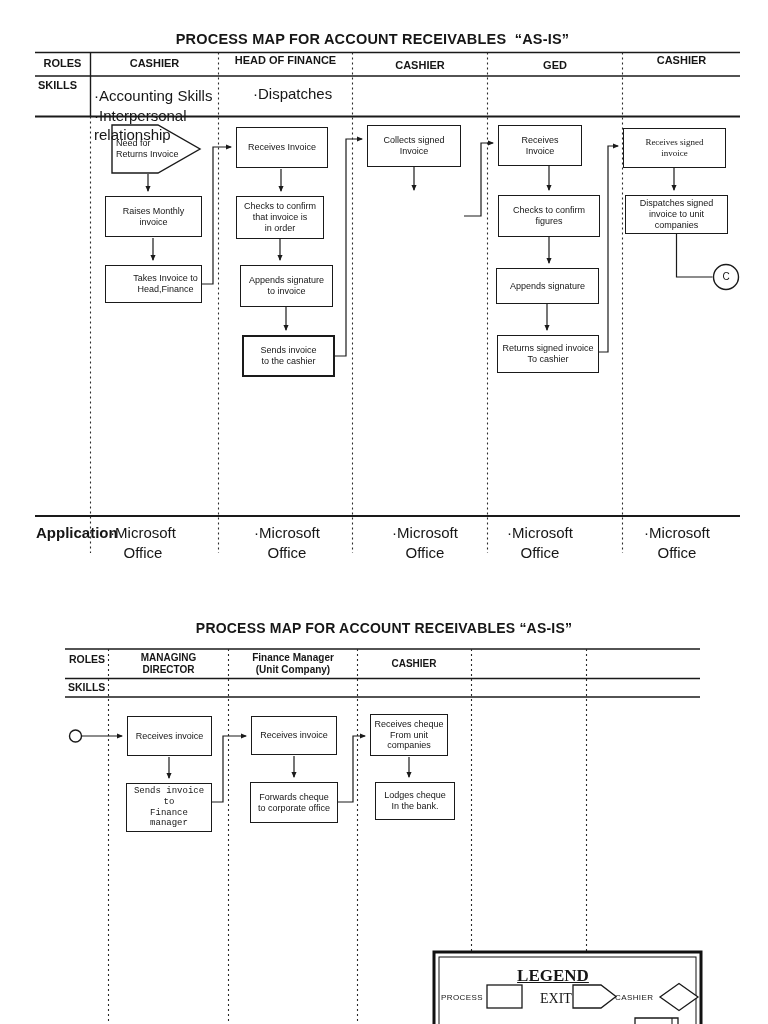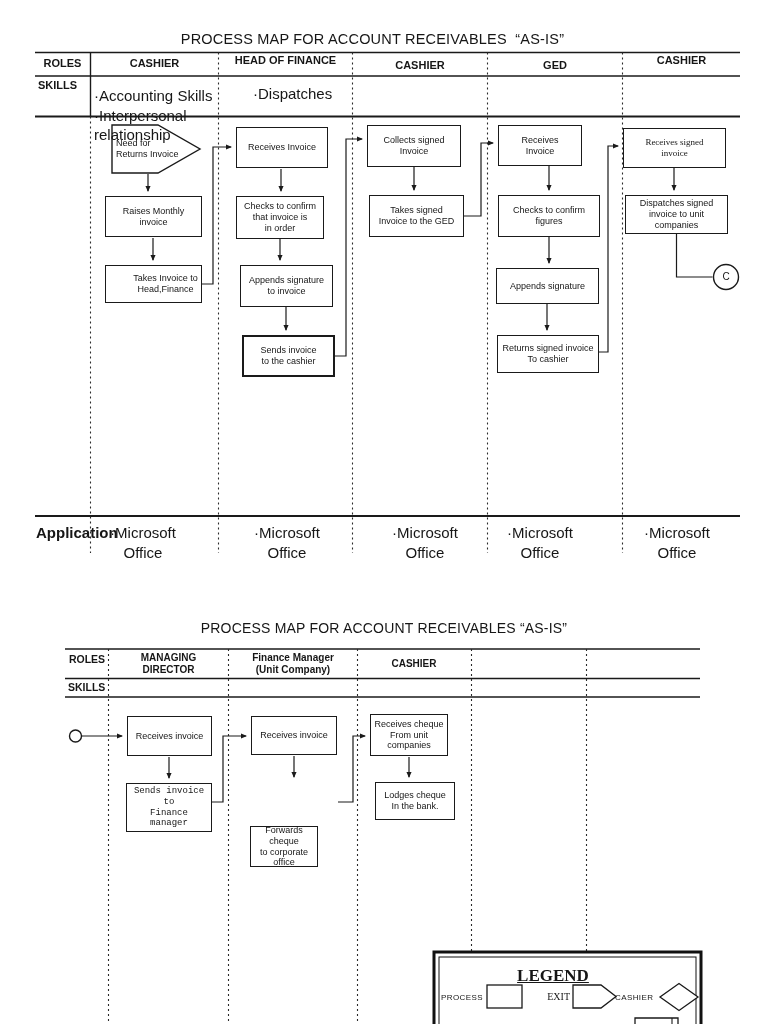--- a/index.html
+++ b/index.html
@@ -1,33 +1,33 @@
 <!DOCTYPE html>
 <html><head>
 <meta charset="utf-8">
 <style>
   html,body{margin:0;padding:0;background:#e8e8e8;}
   .page{position:relative;width:768px;height:1024px;background:#ffffff;overflow:hidden;
         font-family:"Liberation Sans",sans-serif;color:#161616;}
   svg{position:absolute;left:0;top:0;}
   .abs{position:absolute;box-sizing:border-box;}
-  .title{font-weight:normal;font-size:14.5px;text-align:center;white-space:pre;letter-spacing:.2px;}
+  .title{font-weight:bold;font-size:14.5px;text-align:center;white-space:pre;letter-spacing:.2px;}
   .hdr{font-weight:bold;font-size:11px;text-align:center;white-space:pre-line;line-height:1.15;}
   .hdr2{font-weight:bold;font-size:10px;text-align:center;white-space:pre-line;line-height:1.2;}
   .sideLbl{font-weight:bold;font-size:11px;}
   .small{font-size:15px;line-height:1.3;white-space:pre-line;}
   .box{position:absolute;box-sizing:border-box;background:#fff;border:1.5px solid #1a1a1a;
        display:flex;align-items:center;justify-content:center;text-align:center;
        font-size:9px;line-height:1.2;white-space:pre-line;padding:1px 2px;}
   .freeTxt{position:absolute;box-sizing:border-box;display:flex;align-items:center;
        font-size:9px;line-height:1.2;white-space:pre-line;}
   .legendTitle{font-family:"Liberation Serif",serif;font-weight:bold;font-size:17px;
        text-decoration:underline;text-align:center;}
   .legendLbl{font-size:8px;letter-spacing:.4px;}
-  .legendExit{font-family:"Liberation Serif",serif;font-size:10px;}
+  .legendExit{font-family:"Liberation Serif",serif;font-size:14px;}
 </style>
 </head>
 <body>
 
 <div class="page">
 
   <svg width="768" height="1024" viewBox="0 0 768 1024">
     <defs>
       <marker id="arr" markerUnits="userSpaceOnUse" markerWidth="8" markerHeight="7" refX="5.5" refY="2.75" orient="auto">
         <path d="M0,0 L6.5,2.75 L0,5.5 Z" fill="#1a1a1a"></path>
@@ -132,22 +132,20 @@
   <div class="box" style="left:236px;top:196px;width:88px;height:43px;">Checks to confirm
 that invoice is
 in order</div>
   <div class="box" style="left:240px;top:265px;width:93px;height:42px;">Appends signature
 to invoice</div>
   <div class="box" style="left:242px;top:335px;width:93px;height:42px;border-width:2px;">Sends invoice
 to the cashier</div>
 
   <div class="box" style="left:367px;top:125px;width:94px;height:42px;">Collects signed
 Invoice</div>
-  <div class="box" style="left:369px;top:195px;width:95px;height:42px;">Takes signed
-Invoice to the GED</div>
 
   <div class="box" style="left:498px;top:125px;width:84px;height:41px;">Receives
 Invoice</div>
   <div class="box" style="left:498px;top:195px;width:102px;height:42px;">Checks to confirm
 figures</div>
   <div class="box" style="left:496px;top:268px;width:103px;height:36px;">Appends signature</div>
   <div class="box" style="left:497px;top:335px;width:102px;height:38px;padding:1px 0;">Returns signed invoice
 To cashier</div>
 
   <div class="box" style="left:623px;top:128px;width:103px;height:40px;font-family:Liberation Serif, serif;">Receives signed
@@ -171,21 +169,21 @@
 DIRECTOR</div>
   <div class="abs hdr2" style="left:230px;top:652px;width:126px;">Finance Manager
 (Unit Company)</div>
   <div class="abs hdr2" style="left:358px;top:658px;width:112px;">CASHIER</div>
   <div class="abs sideLbl" style="left:68px;top:681px;font-size:10.5px;">SKILLS</div>
 
   <div class="box" style="left:127px;top:716px;width:85px;height:40px;">Receives invoice</div>
   <div class="box" style="left:126px;top:783px;width:86px;height:49px;font-family:Liberation Mono, monospace;">Sends invoice to
 Finance manager</div>
   <div class="box" style="left:251px;top:716px;width:86px;height:39px;">Receives invoice</div>
-  <div class="box" style="left:250px;top:782px;width:68px;height:41px;margin-top:44px;">Forwards cheque
+  <div class="box" style="left:250px;top:782px;width:88px;height:41px;">Forwards cheque
 to corporate office</div>
   <div class="box" style="left:370px;top:714px;width:78px;height:42px;">Receives cheque
 From unit
 companies</div>
   <div class="box" style="left:375px;top:782px;width:80px;height:38px;">Lodges cheque
 In the bank.</div>
 
   <div class="abs legendTitle" style="left:503px;top:966px;width:100px;">LEGEND</div>
   <div class="abs legendLbl" style="left:441px;top:993px;">PROCESS</div>
   <div class="abs legendExit" style="left:540px;top:991px;width:30px;text-align:right;">EXIT</div>

